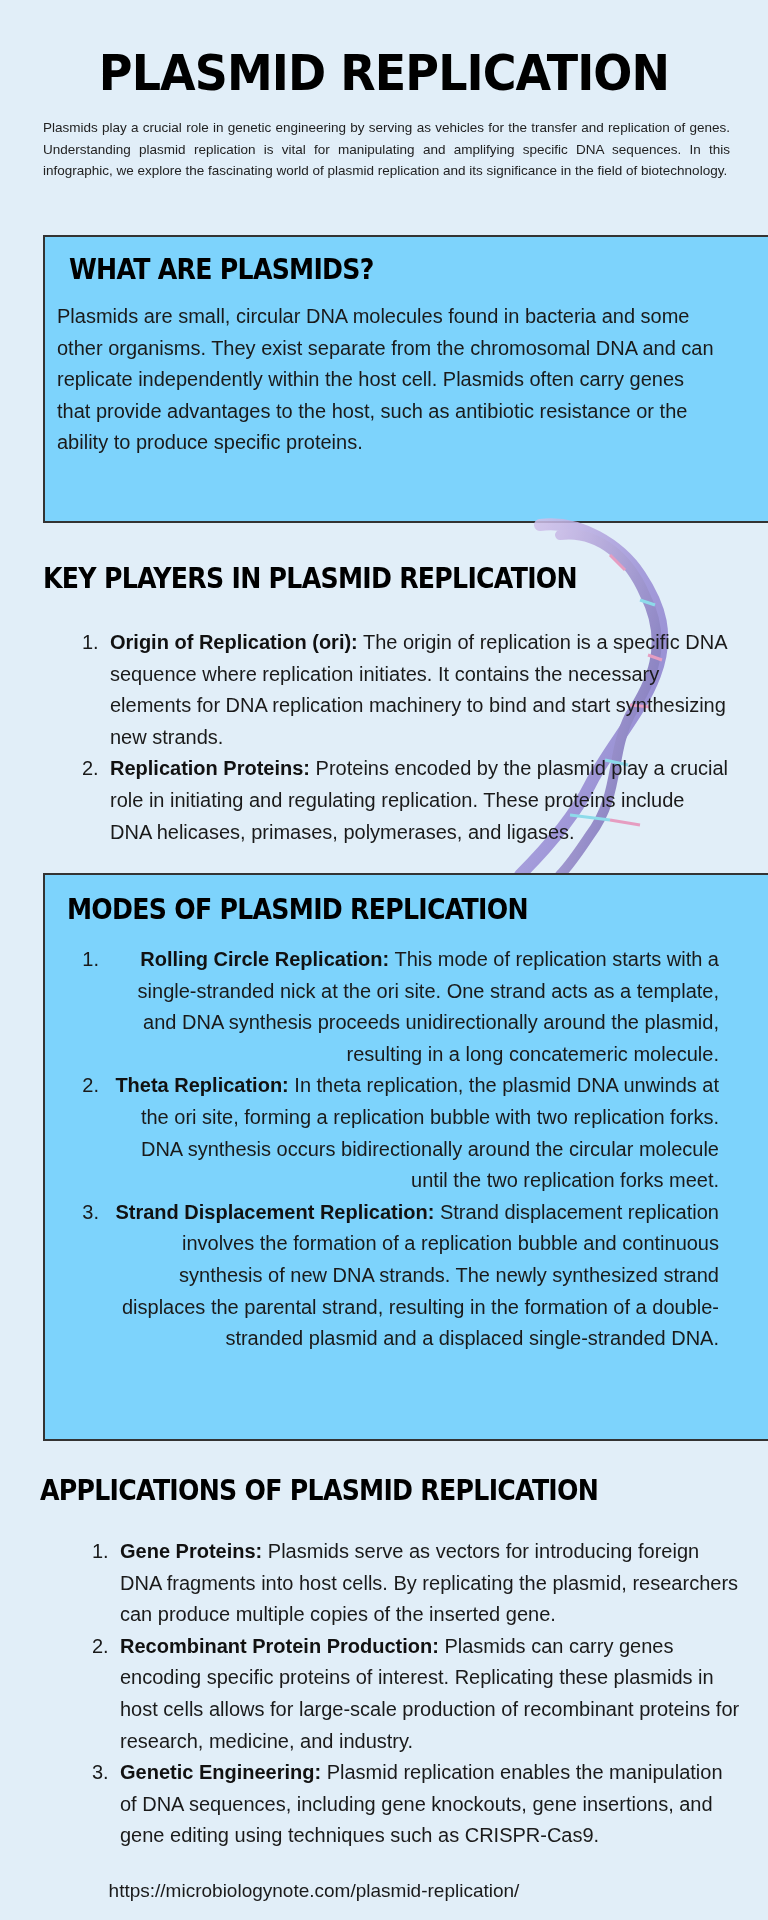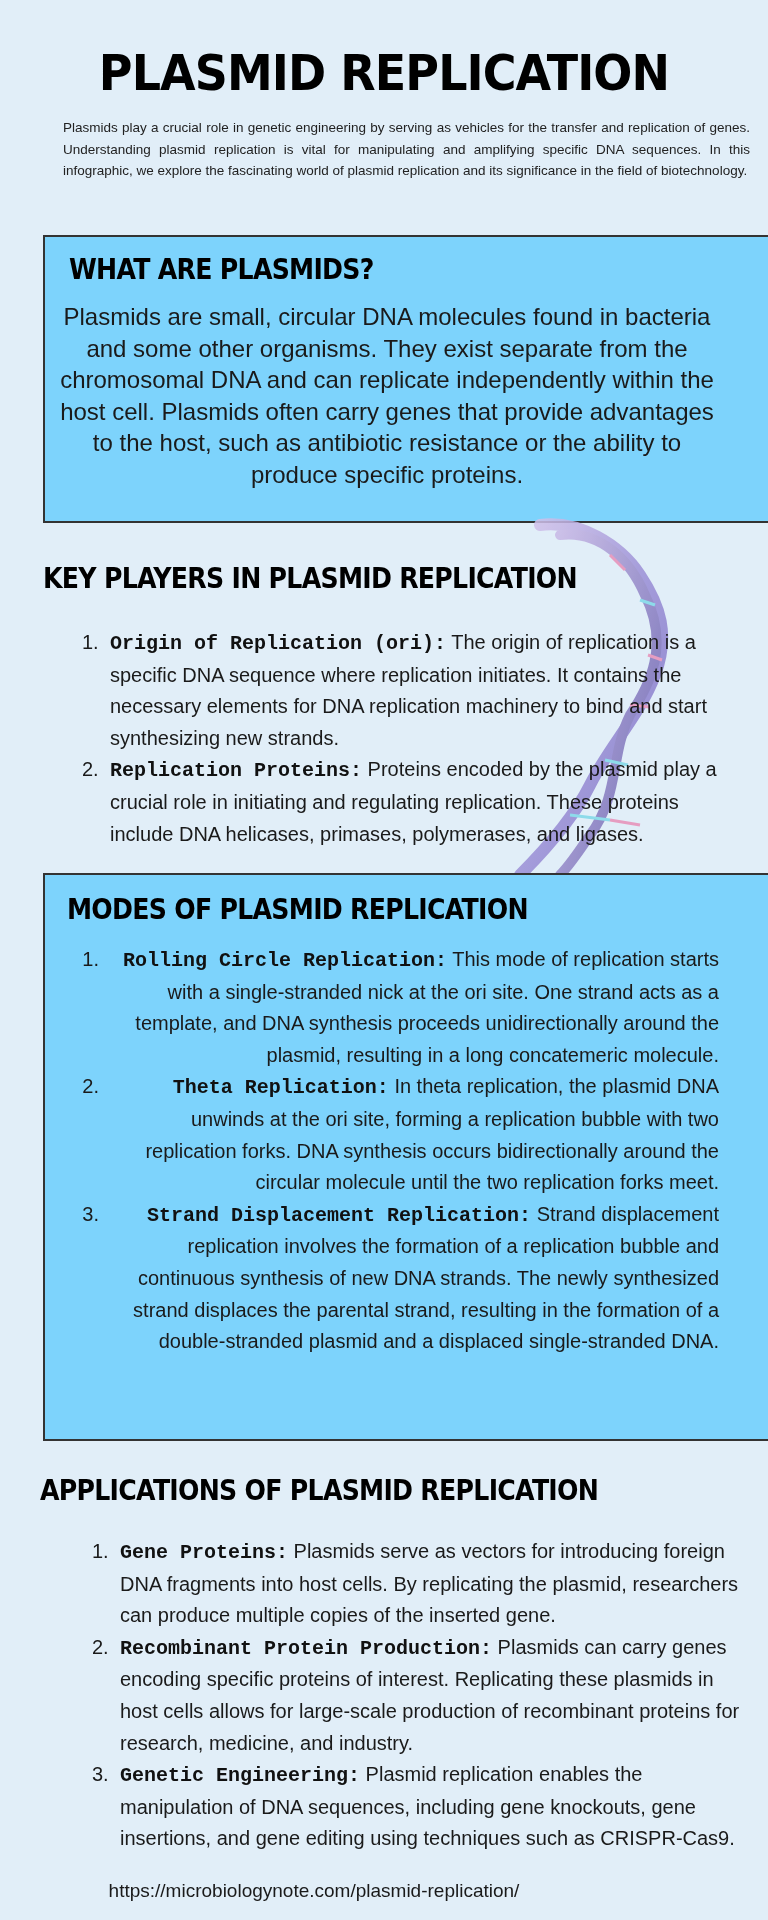--- a/index.html
+++ b/index.html
@@ -14,50 +14,49 @@
       position: absolute; left: 0; top: 44px; width: 768px;
       text-align: center; font-weight: 700; font-size: 50px;
       letter-spacing: -1px; color: #000;
       font-family: "DejaVu Sans", sans-serif;
       transform: scaleX(0.92);
     }
     .intro {
       position: absolute; left: 43px; top: 117px; width: 687px;
       font-size: 13.5px; line-height: 21.5px; text-align: justify;
       color: #222;
-      margin-left: 20px;
     }
     .box {
       position: absolute; left: 43px; width: 741px;
       background: #7dd3fc; border: 2px solid #333; box-sizing: border-box;
     }
     .box1 { top: 235px; height: 288px; }
     .box3 { top: 873px; height: 568px; z-index: 2; text-align: right; }
     .h2 {
       font-family: "DejaVu Sans", sans-serif;
       font-weight: 700; font-size: 28px; color: #000; letter-spacing: -0.8px;
       position: absolute; transform-origin: left center; transform: scaleX(0.9);
       white-space: nowrap;
     }
     .box1 .h2 { left: 24px; top: 16px; }
     .box1 .para {
       position: absolute; left: 12px; top: 64px; width: 660px;
-      font-size: 24px; line-height: 31.6px; color: #1a1a1a; text-align: center;
+      font-size: 20px; line-height: 31.6px; color: #1a1a1a;
     }
     .h2.free { z-index: 2; }
     .h2-key { left: 43px; top: 562px; }
     .h2-app { left: 40px; top: 1474px; }
     .box3 .h2 { left: 22px; top: 18px; }
     ol.list {
       margin: 0; padding: 0; list-style: none; position: absolute;
       font-size: 20px; line-height: 31.6px; color: #1a1a1a;
     }
     ol.list li { position: relative; padding-left: 40px; }
     ol.list li .num { position: absolute; left: 12px; top: 0; width: 28px; }
-    ol.list li b { font-weight: 700; color: #111; font-family: Liberation Mono, monospace; }
+    ol.list li b { font-weight: 700; color: #111; }
     .list-key { left: 70px; top: 627px; width: 660px; z-index: 2; }
     .list-key li { padding-left: 12px; }
     .list-key li .num { left: -22px; }
     .box3 .list { left: 14px; top: 69px; width: 660px; }
     .box3 .list li { padding-left: 40px; }
     .list-app { left: 80px; top: 1536px; width: 660px; z-index: 2; }
     .list-app li { padding-left: 0; }
     .list-app li .num { left: -22px; }
     .footer-url {
       position: absolute; left: 0; top: 1880px; width: 628px; text-align: center;

